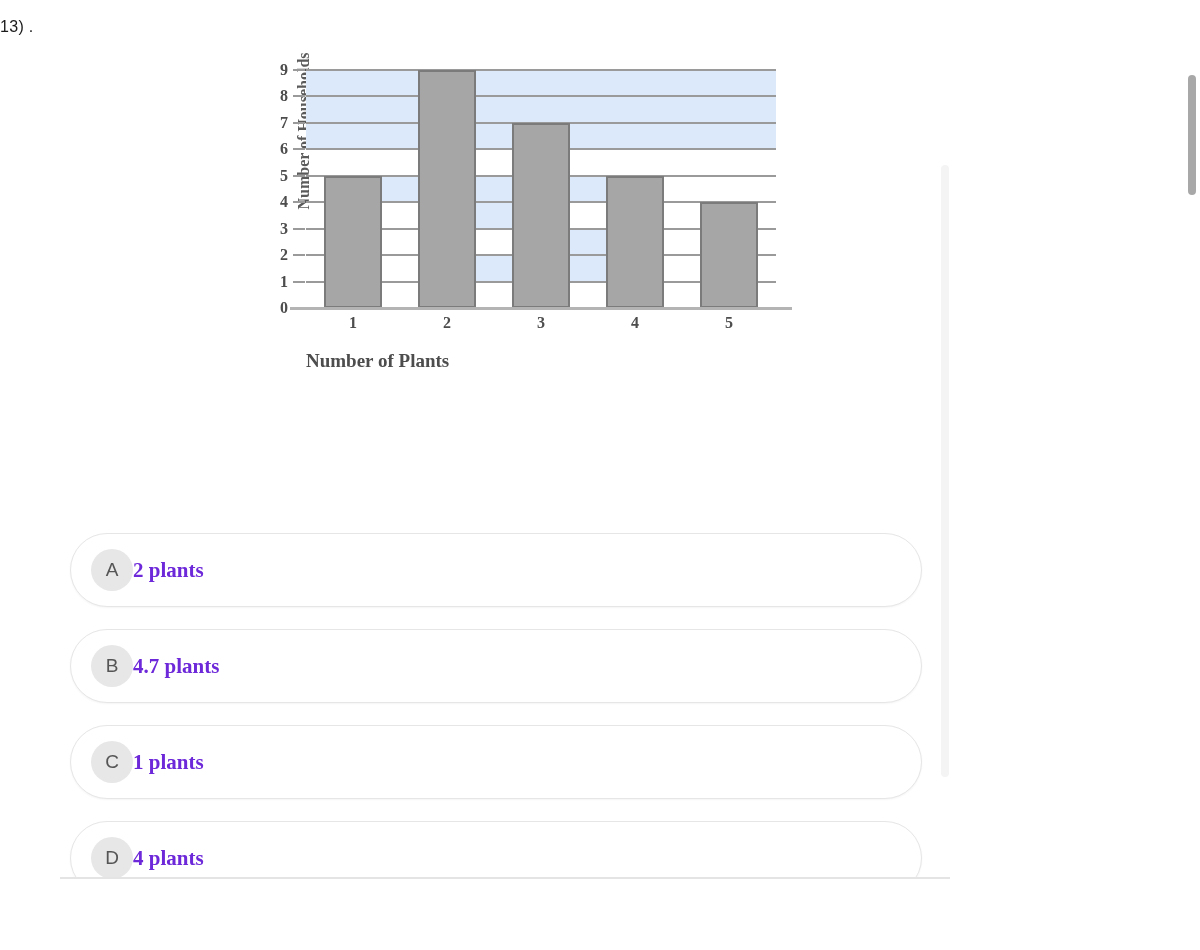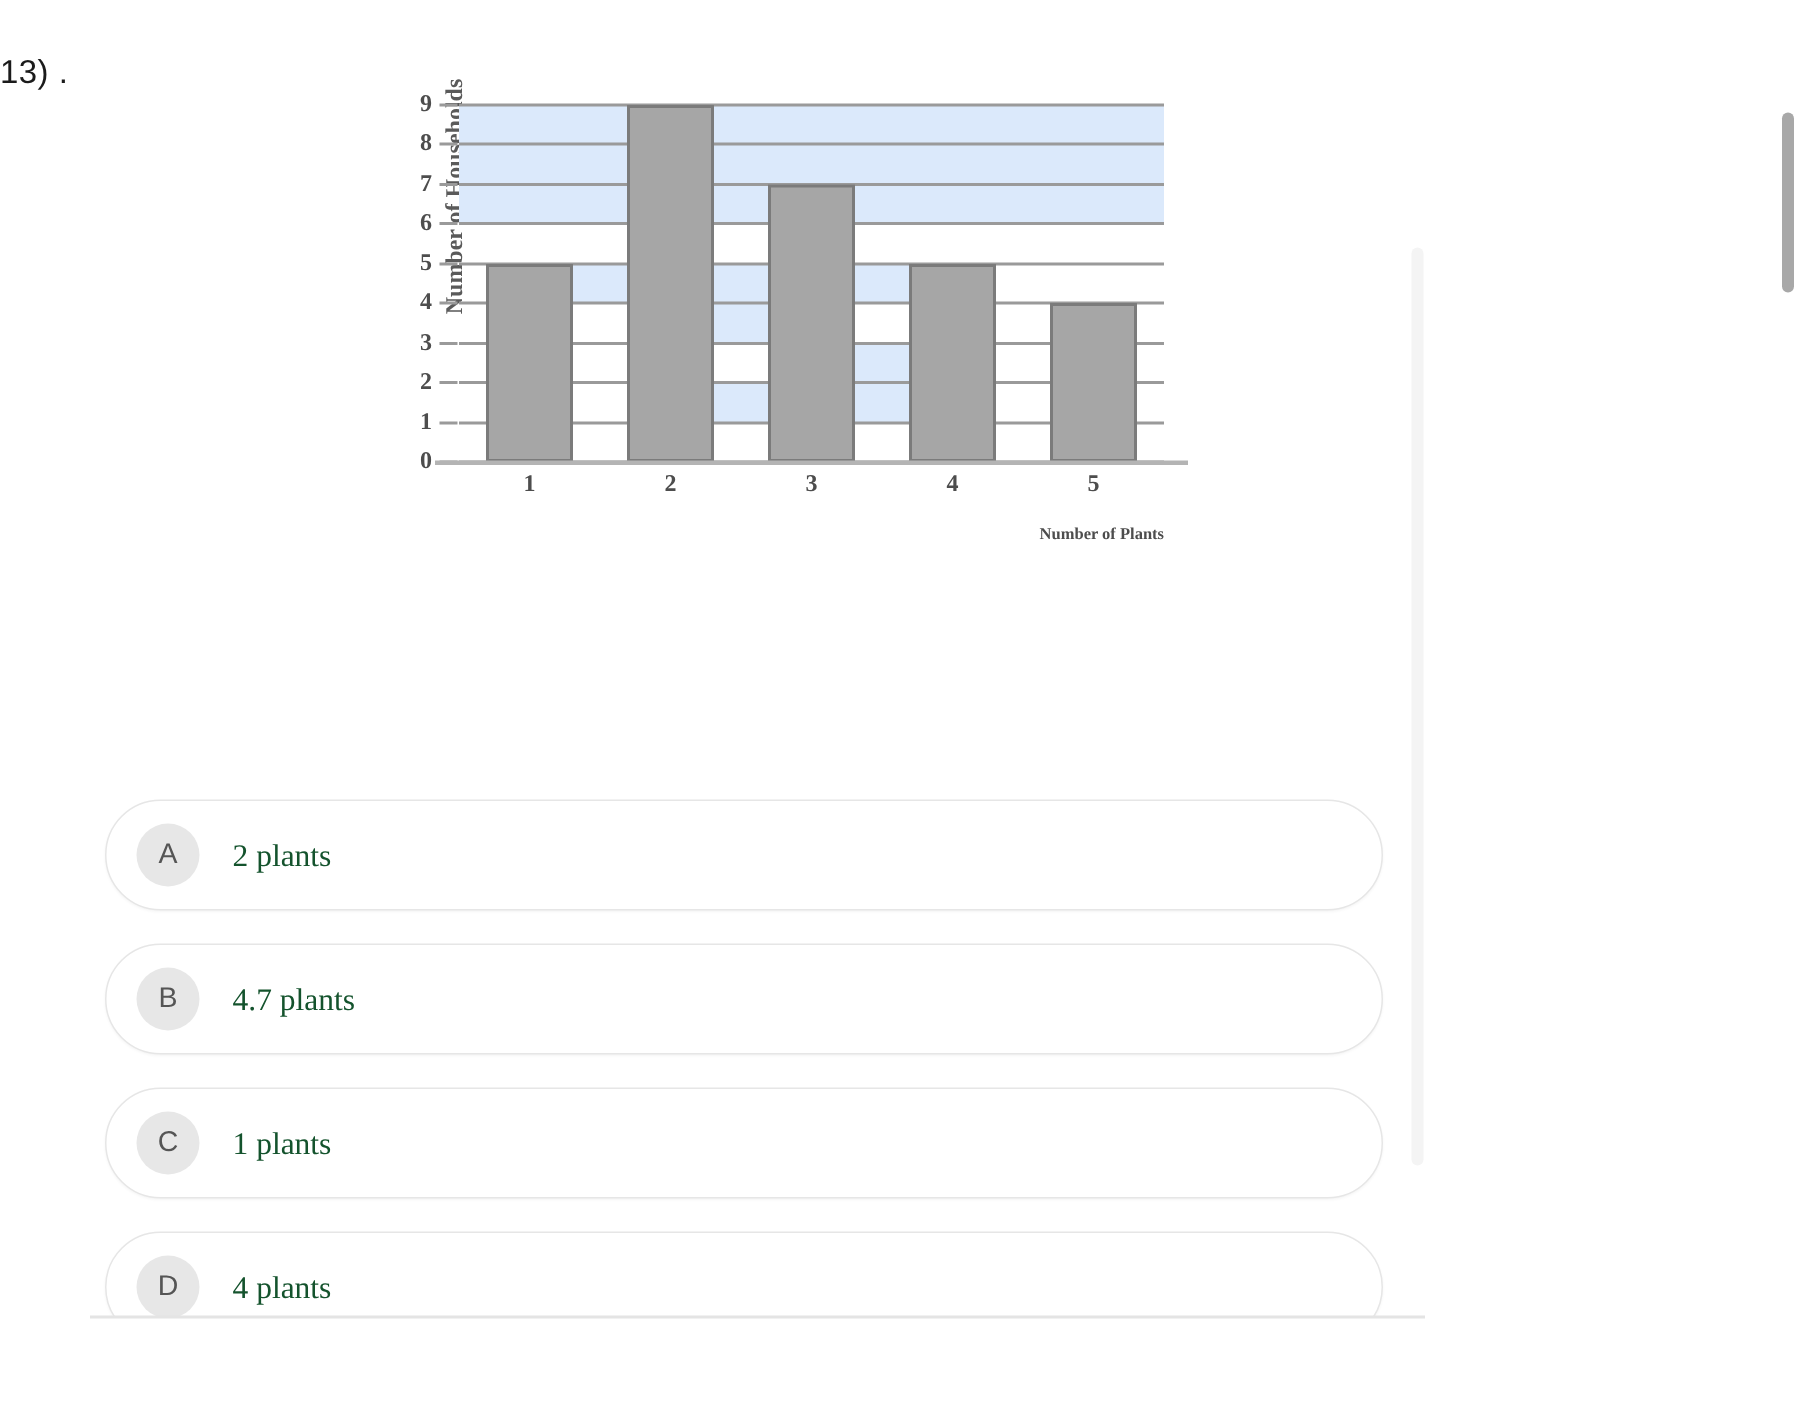--- a/index.html
+++ b/index.html
@@ -14,24 +14,23 @@
     overflow: hidden;
     position: relative;
   }
 
   
   .qnum {
     position: absolute;
     left: 0px;
     top: 18px;
     font-family: "Liberation Sans", sans-serif;
-    font-size: 22px;
+    font-size: 16px;
     color: #1b1b1b;
     letter-spacing: 0.3px;
-    margin-top: 17px;
   }
 
   
   .content {
     position: absolute;
     left: 0px;
     top: 0px;
     width: 950px;
     height: 878px;
     overflow: hidden;
@@ -124,24 +123,24 @@
     font-family: "Liberation Serif", serif;
     font-weight: bold;
     font-size: 16px;
     color: #4d4d4d;
   }
   .xlabel {
     position: absolute;
     left: 84px;
     width: 470px;
     top: 288px;
-    text-align: right;
-    font-family: "Liberation Serif", serif;
-    font-weight: bold;
-    font-size: 11px;
+    text-align: left;
+    font-family: "Liberation Serif", serif;
+    font-weight: bold;
+    font-size: 19px;
     color: #4d4d4d;
   }
 
   
   .stem {
     position: absolute;
     left: 70px;
     top: 405px;
     width: 810px;
     font-family: "Liberation Serif", serif;
@@ -178,25 +177,24 @@
     color: #555555;
     margin-left: 20px;
     flex: 0 0 auto;
     display: flex;
     align-items: center;
     justify-content: center;
     font-family: "Liberation Sans", sans-serif;
     font-size: 19px;
   }
   .opt-text {
-    margin-left: 22px;
     font-family: "Liberation Serif", serif;
     font-size: 21px;
-    font-weight: normal;
-    color: #14532d;
+    font-weight: bold;
+    color: #6d28d9;
   }
 
   .bottom-rule {
     position: absolute;
     left: 60px;
     top: 877px;
     width: 890px;
     height: 2px;
     background: #e4e4e4;
   }

